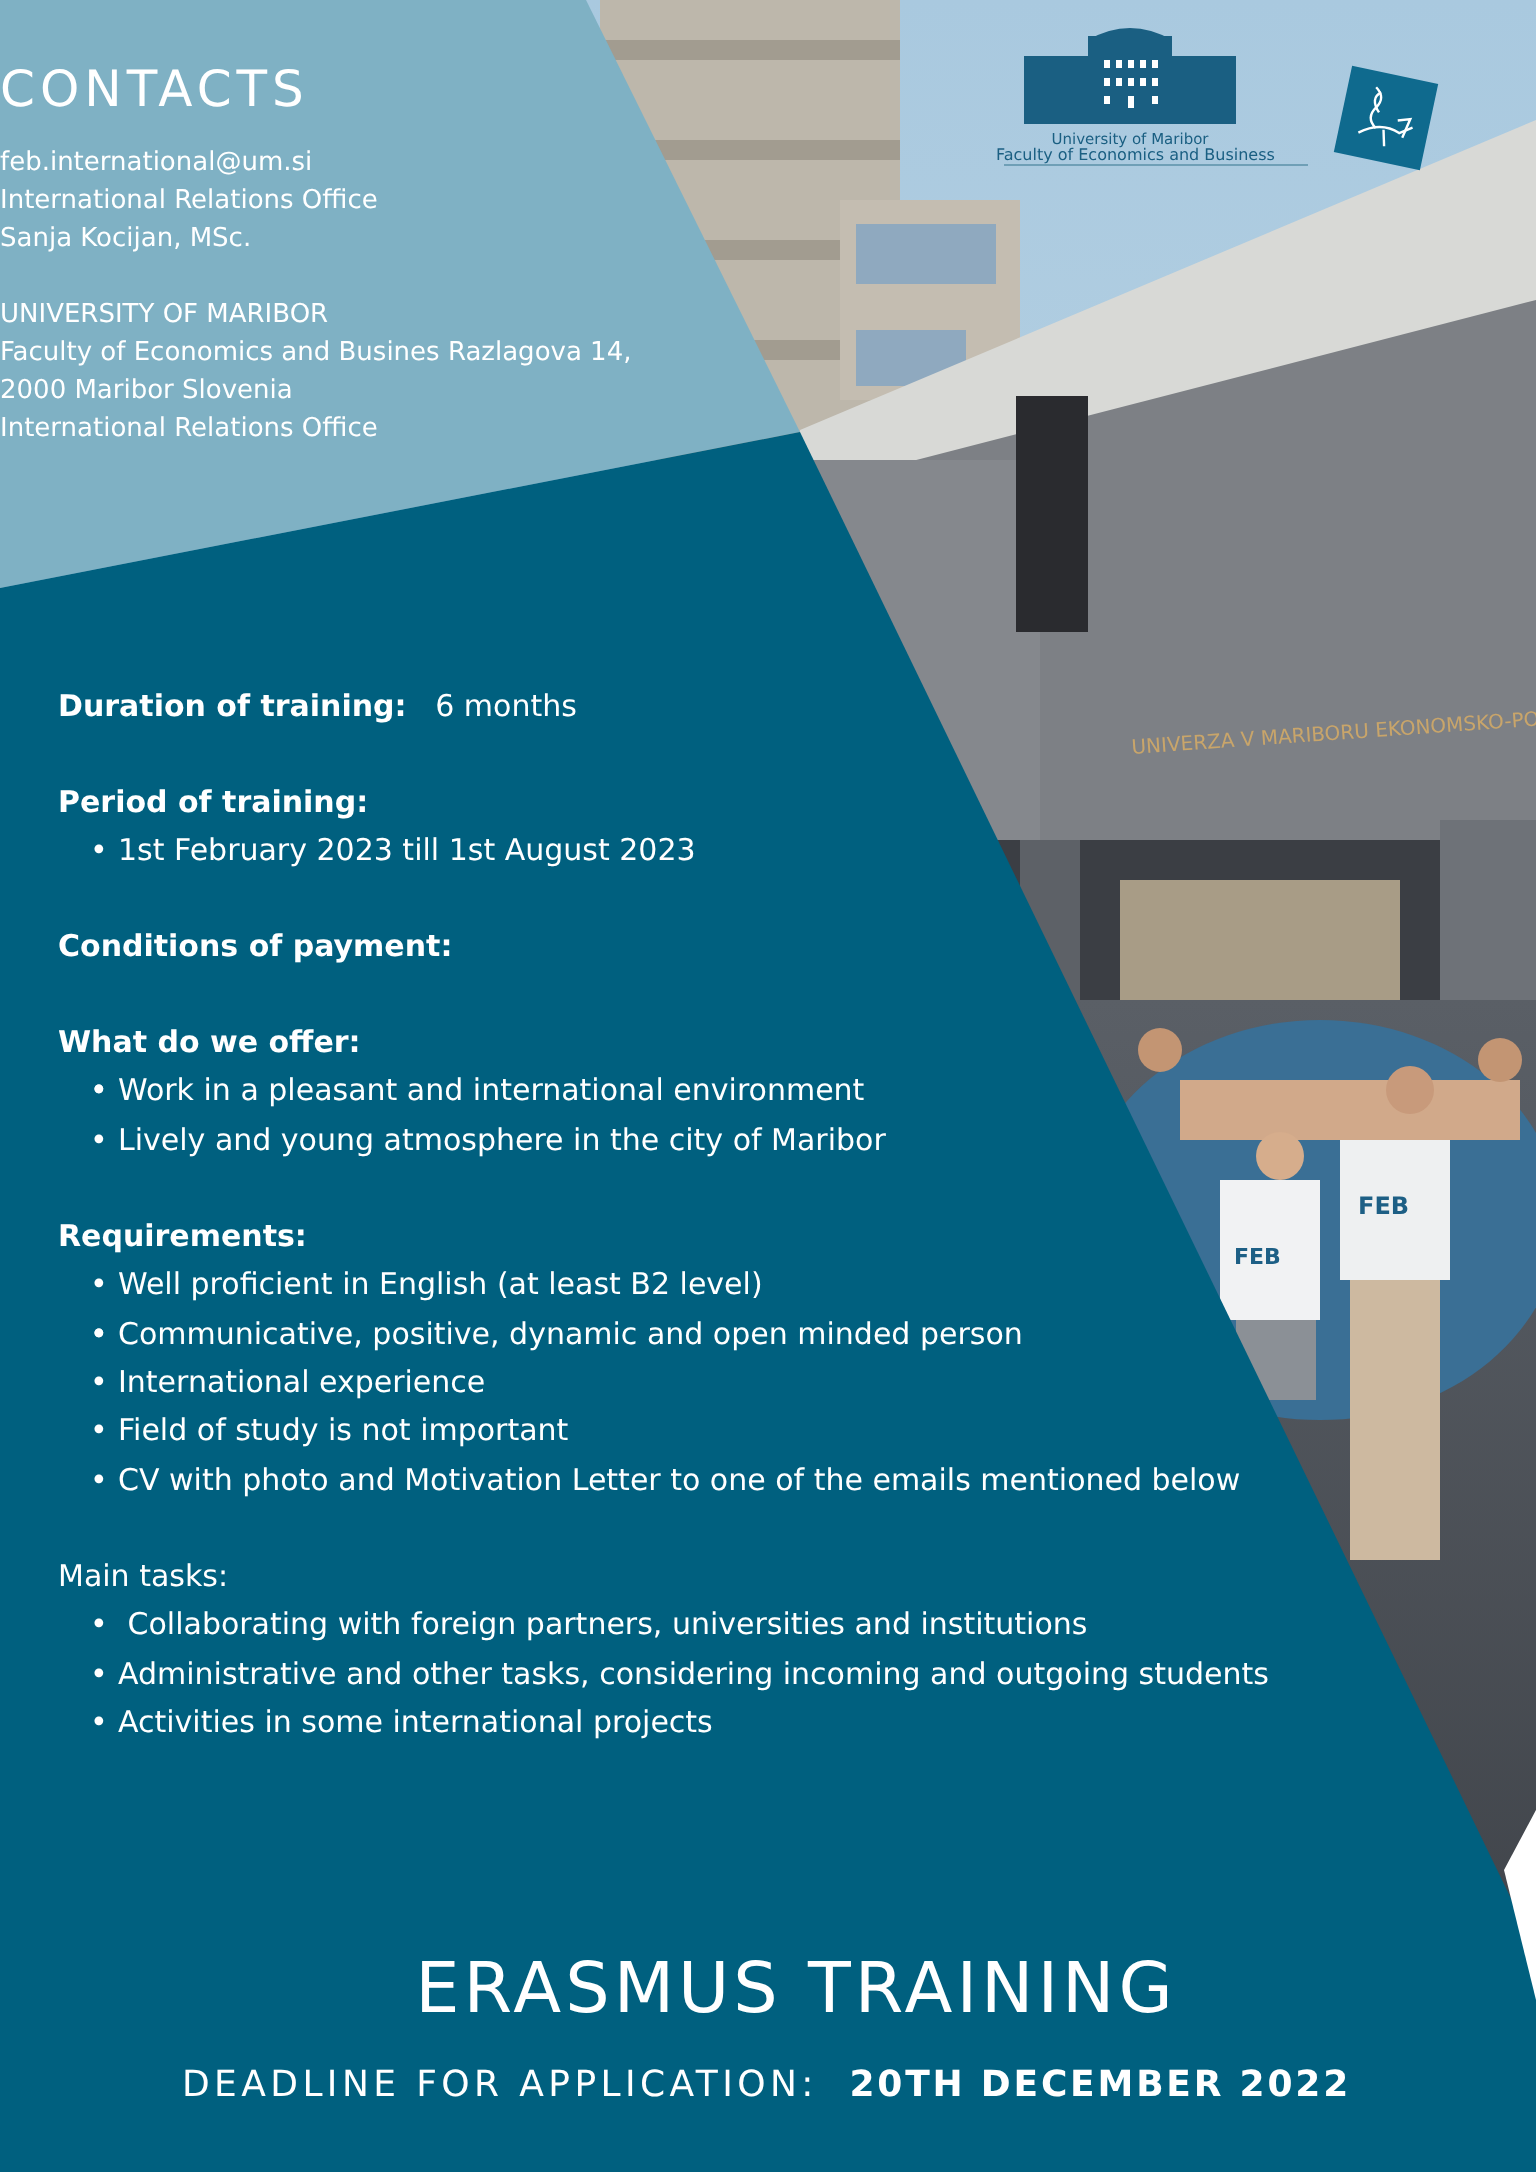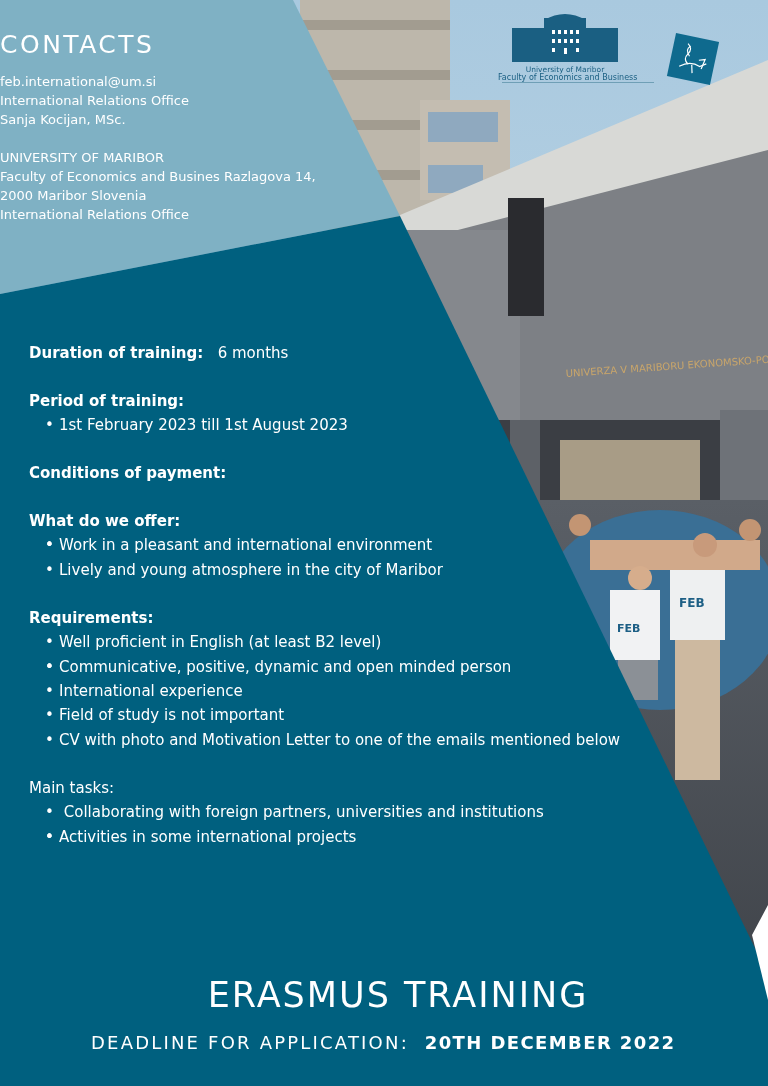--- a/index.html
+++ b/index.html
@@ -180,21 +180,21 @@
       <li><span class="dot">•</span><span>Field of study is not important</span></li>
       <li><span class="dot">•</span><span>CV with photo and Motivation Letter to one of the emails mentioned below</span></li>
     </ul>
   </div>
   <div class="gap"></div>
 
   <div class="sec">
     <div class="plain">Main tasks:</div>
     <ul class="bl">
       <li><span class="dot">•</span><span style="white-space:pre;"> Collaborating with foreign partners, universities and institutions</span></li>
-      <li><span class="dot">•</span></li>
+      <li><span class="dot">•</span><span>Administrative and other tasks, considering incoming and outgoing students</span></li>
       <li><span class="dot">•</span><span>Activities in some international projects</span></li>
     </ul>
   </div>
 </div>
 
 <div class="footer-title">ERASMUS TRAINING</div>
 <div class="footer-deadline">
   <span>DEADLINE FOR APPLICATION:</span>&nbsp;&nbsp;<b>20TH DECEMBER 2022</b>
 </div>
 

